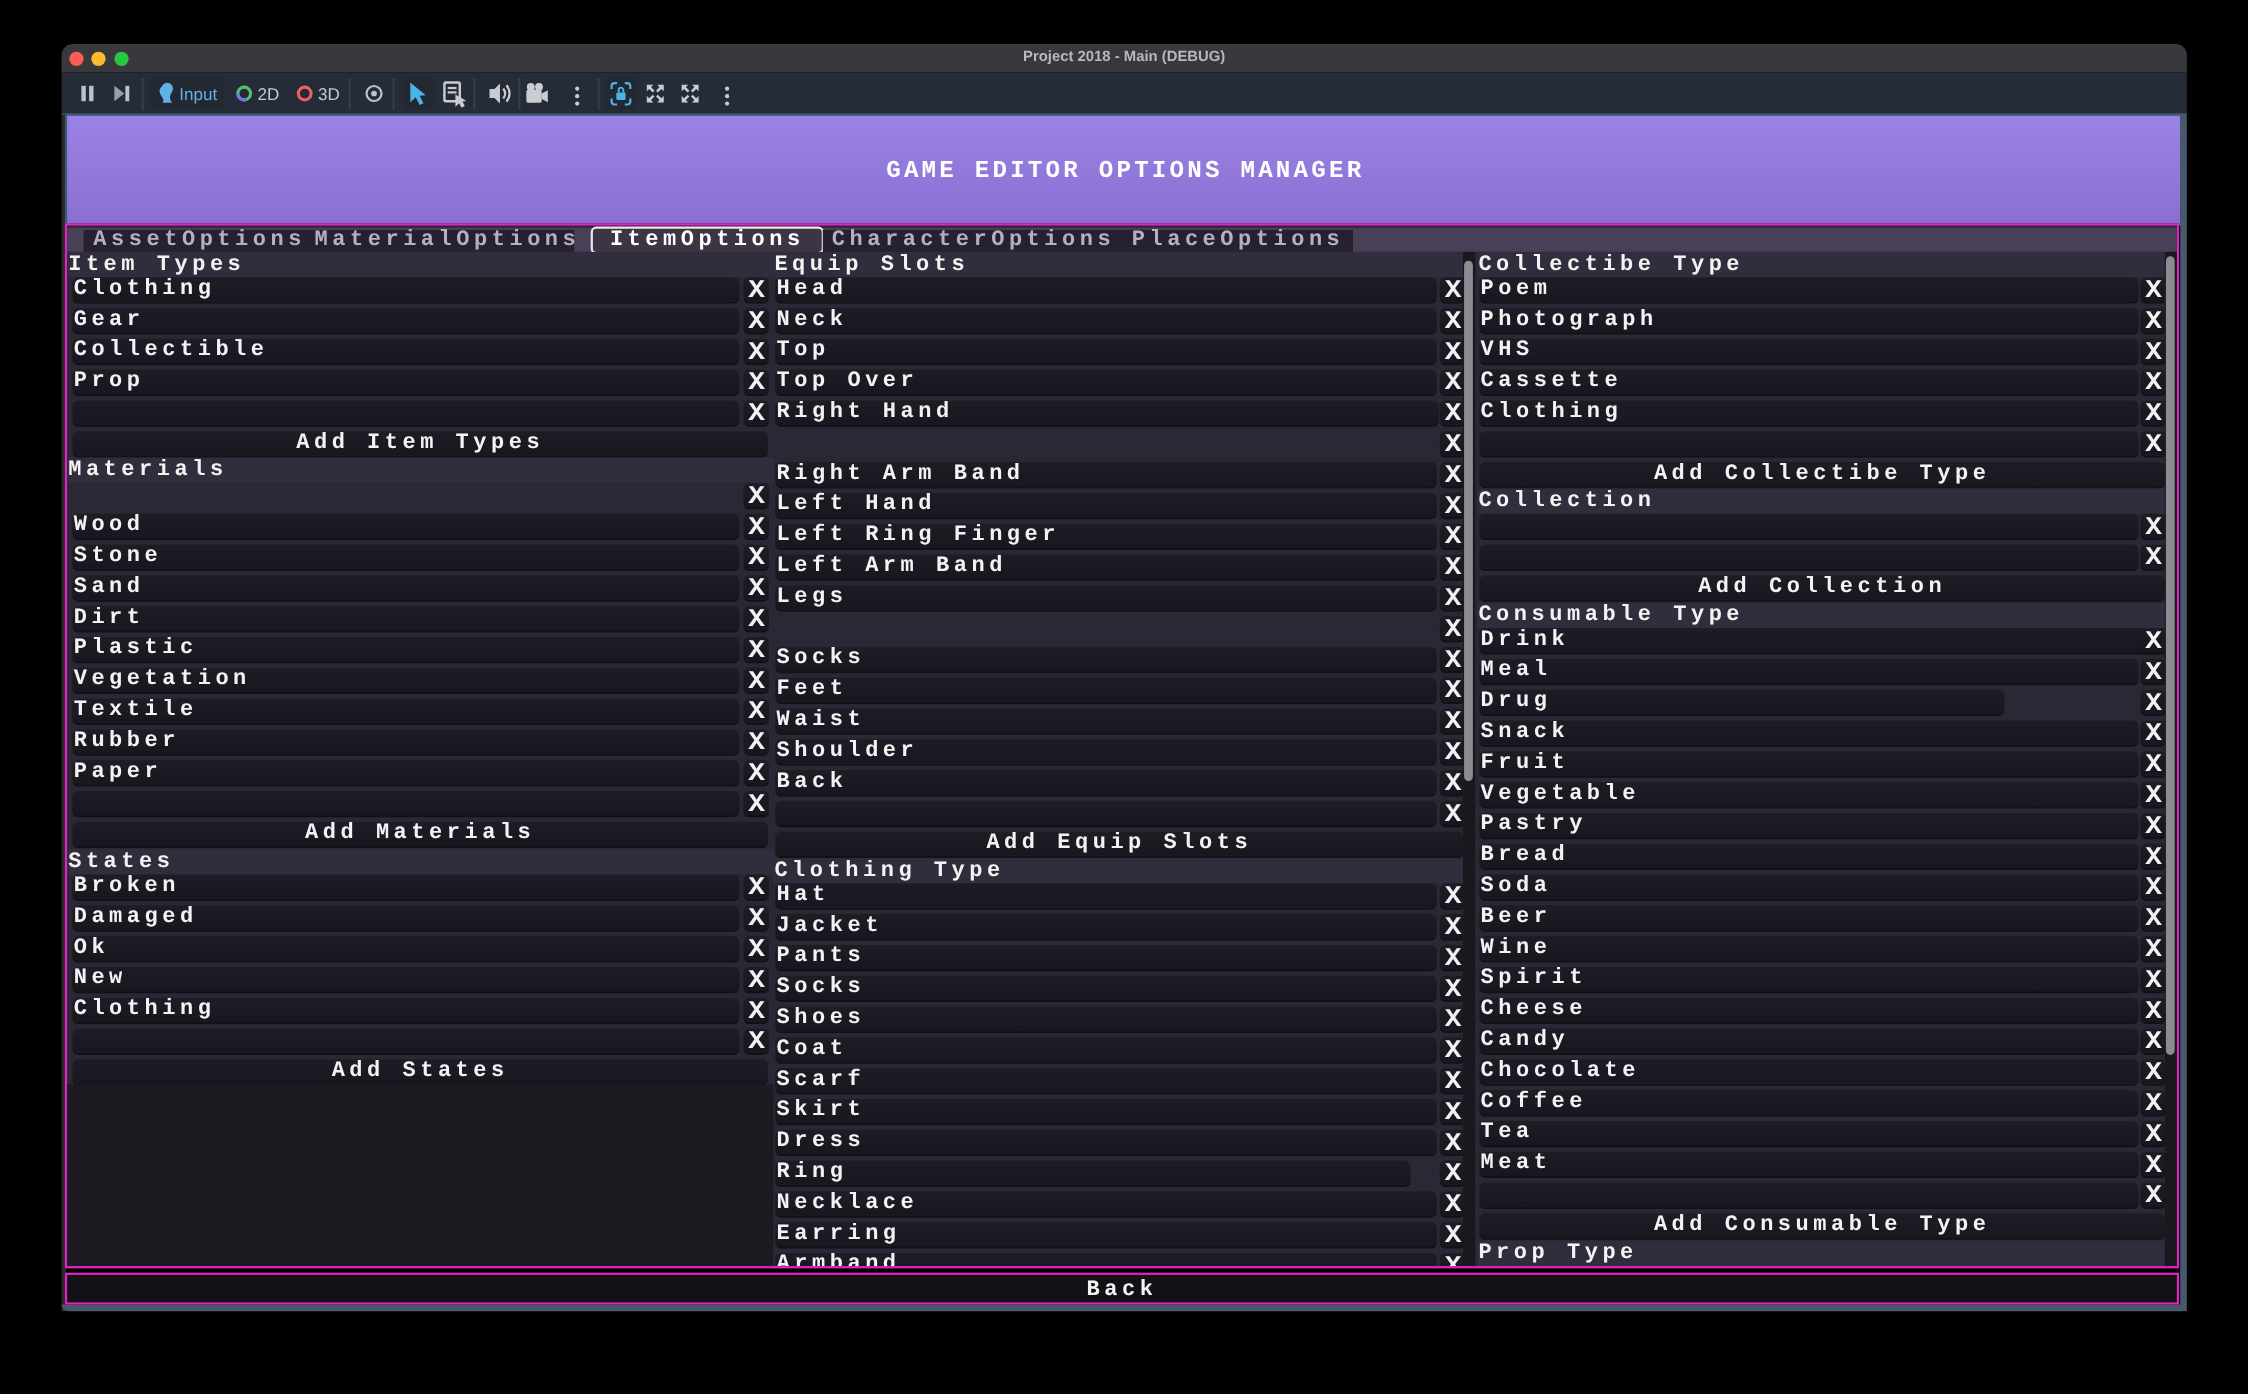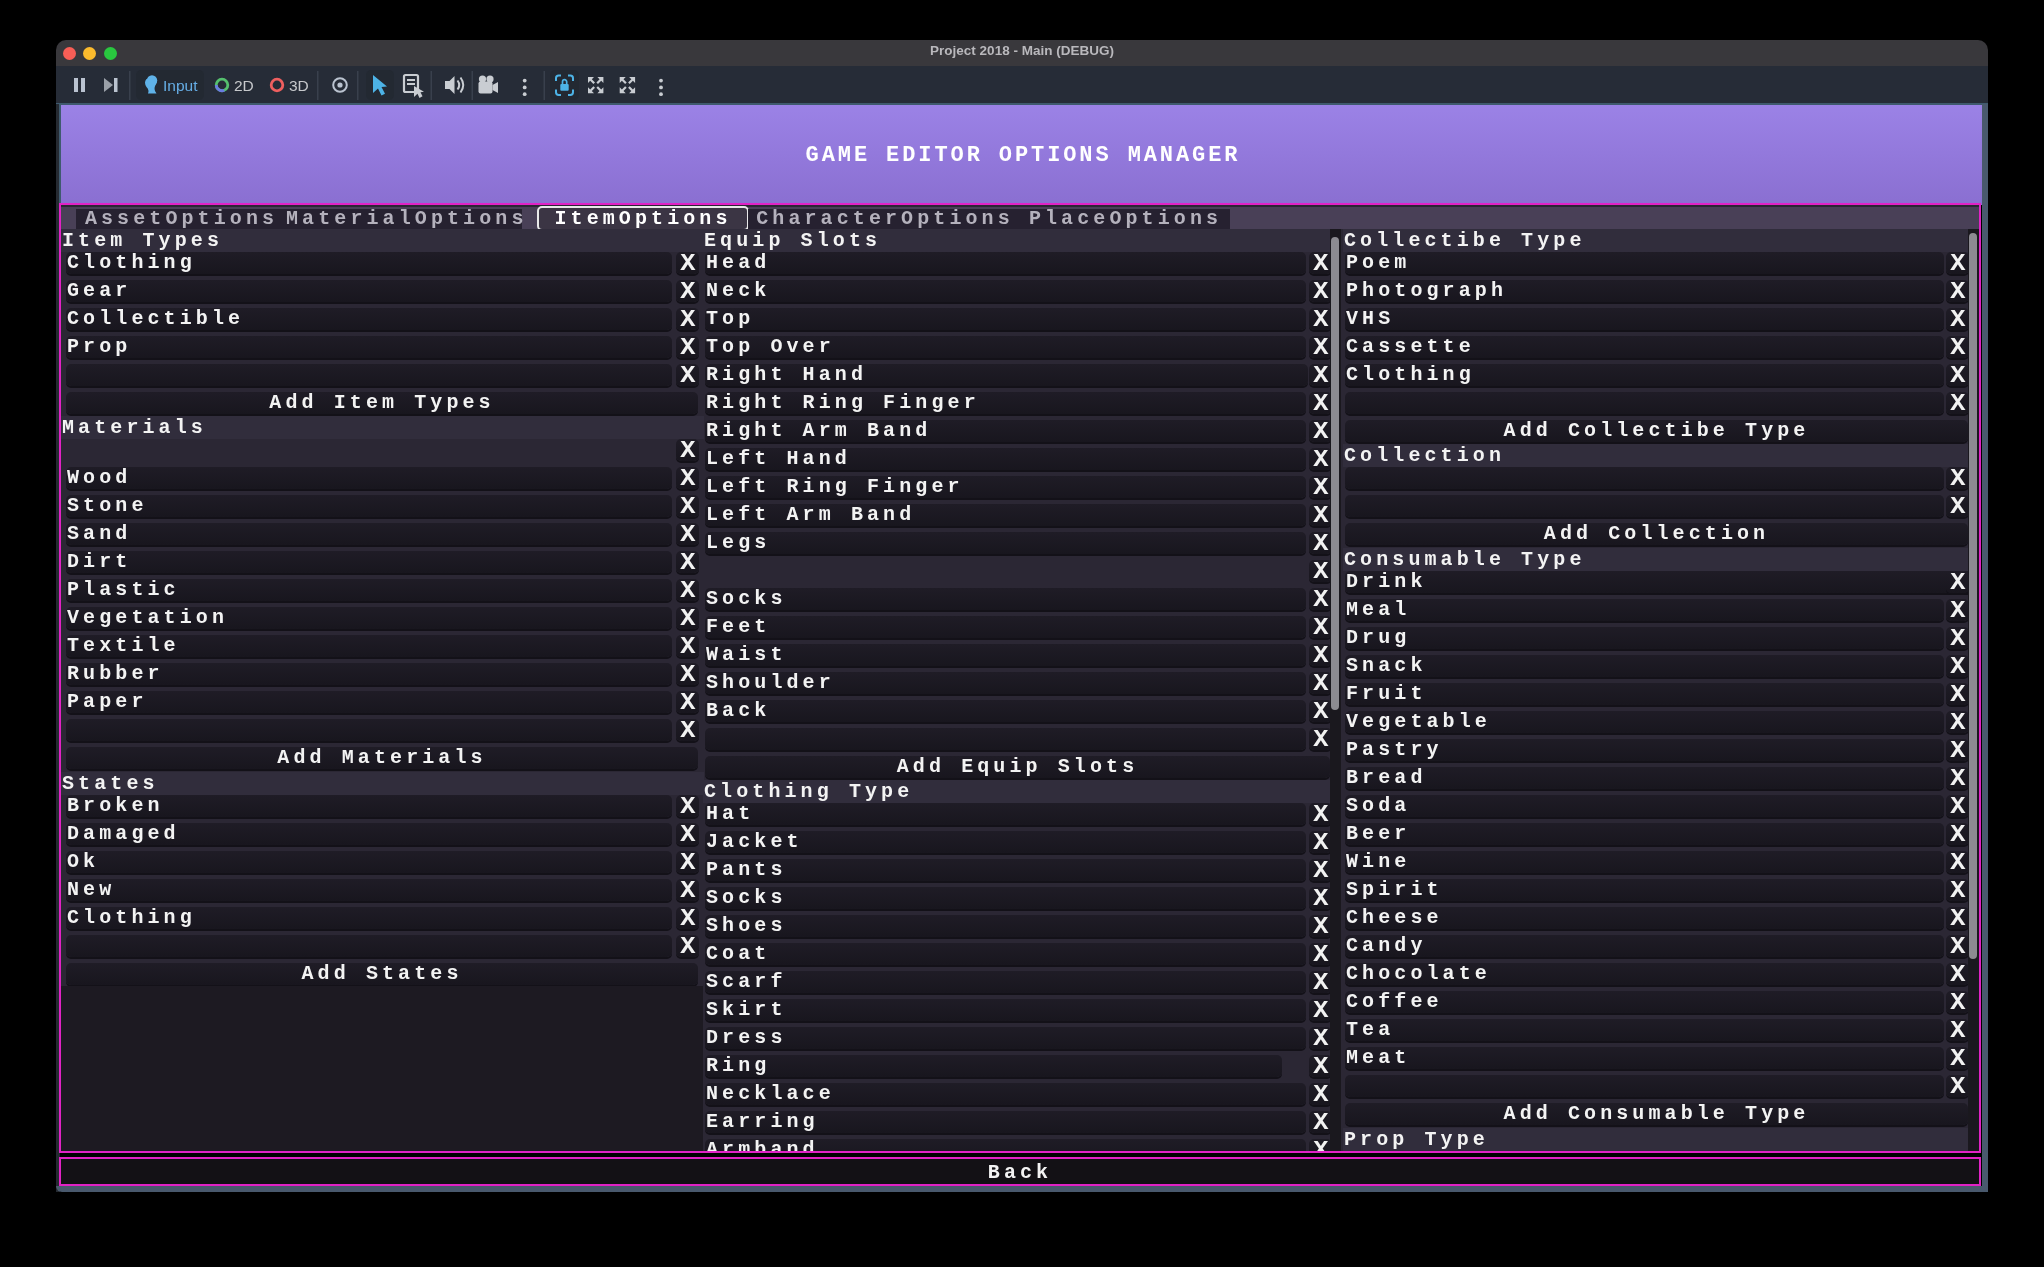--- a/index.html
+++ b/index.html
@@ -206,21 +206,20 @@
 <div class="br" style="left:644px;top:47px;width:601px"><span class="bt">Head</span></div>
 <div class="xb" style="left:1248px;top:47px"><i>X</i></div>
 <div class="br" style="left:644px;top:75px;width:601px"><span class="bt">Neck</span></div>
 <div class="xb" style="left:1248px;top:75px"><i>X</i></div>
 <div class="br" style="left:644px;top:103px;width:601px"><span class="bt">Top</span></div>
 <div class="xb" style="left:1248px;top:103px"><i>X</i></div>
 <div class="br" style="left:644px;top:131px;width:601px"><span class="bt">Top Over</span></div>
 <div class="xb" style="left:1248px;top:131px"><i>X</i></div>
 <div class="br" style="left:644px;top:159px;width:603px"><span class="bt">Right Hand</span></div>
 <div class="xb" style="left:1248px;top:159px"><i>X</i></div>
-<div class="br" style="left:644px;top:187px;width:601px"><span class="bt">Right Ring Finger</span></div>
 <div class="xb" style="left:1248px;top:187px"><i>X</i></div>
 <div class="br" style="left:644px;top:215px;width:601px"><span class="bt">Right Arm Band</span></div>
 <div class="xb" style="left:1248px;top:215px"><i>X</i></div>
 <div class="br" style="left:644px;top:243px;width:601px"><span class="bt">Left Hand</span></div>
 <div class="xb" style="left:1248px;top:243px"><i>X</i></div>
 <div class="br" style="left:644px;top:271px;width:601px"><span class="bt">Left Ring Finger</span></div>
 <div class="xb" style="left:1248px;top:271px"><i>X</i></div>
 <div class="br" style="left:644px;top:299px;width:601px"><span class="bt">Left Arm Band</span></div>
 <div class="xb" style="left:1248px;top:299px"><i>X</i></div>
 <div class="br" style="left:644px;top:327px;width:601px"><span class="bt">Legs</span></div>
@@ -284,21 +283,21 @@
 <div class="br" style="left:1284px;top:262px;width:599px"><span class="bt"></span></div>
 <div class="xb" style="left:1885px;top:262px"><i>X</i></div>
 <div class="br" style="left:1284px;top:290px;width:599px"><span class="bt"></span></div>
 <div class="xb" style="left:1885px;top:290px"><i>X</i></div>
 <div class="br ab" style="left:1284px;top:318px;width:623px;text-align:center">Add Collection</div>
 <div class="hd" style="left:1282px;top:343px;width:636px;height:23px;line-height:23px;padding-left:1px">Consumable Type</div>
 <div class="br" style="left:1284px;top:366px;width:715px"><span class="bt">Drink</span></div>
 <div class="xb" style="left:1885px;top:366px"><i>X</i></div>
 <div class="br" style="left:1284px;top:394px;width:599px"><span class="bt">Meal</span></div>
 <div class="xb" style="left:1885px;top:394px"><i>X</i></div>
-<div class="br" style="left:1284px;top:422px;width:599px"><span class="bt">Drug</span></div>
+<div class="br" style="left:1284px;top:422px;width:477px"><span class="bt">Drug</span></div>
 <div class="xb" style="left:1885px;top:422px"><i>X</i></div>
 <div class="br" style="left:1284px;top:450px;width:599px"><span class="bt">Snack</span></div>
 <div class="xb" style="left:1885px;top:450px"><i>X</i></div>
 <div class="br" style="left:1284px;top:478px;width:599px"><span class="bt">Fruit</span></div>
 <div class="xb" style="left:1885px;top:478px"><i>X</i></div>
 <div class="br" style="left:1284px;top:506px;width:599px"><span class="bt">Vegetable</span></div>
 <div class="xb" style="left:1885px;top:506px"><i>X</i></div>
 <div class="br" style="left:1284px;top:534px;width:599px"><span class="bt">Pastry</span></div>
 <div class="xb" style="left:1885px;top:534px"><i>X</i></div>
 <div class="br" style="left:1284px;top:562px;width:599px"><span class="bt">Bread</span></div>

